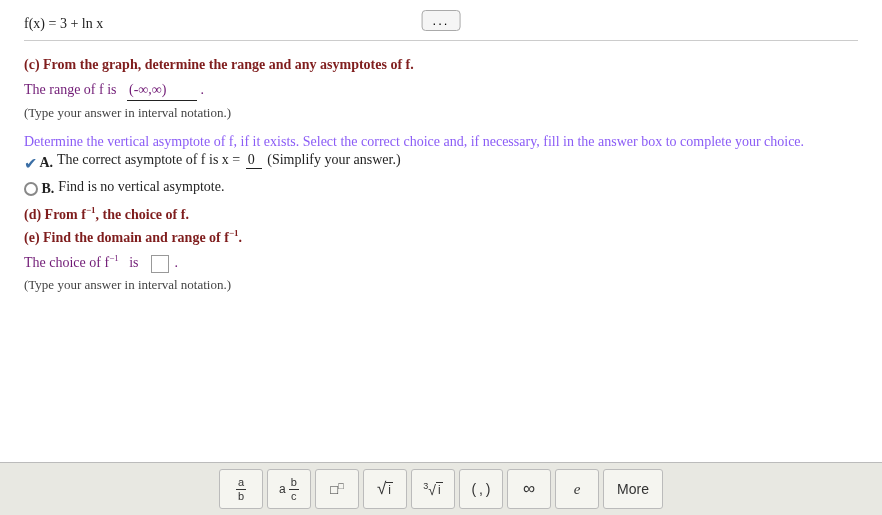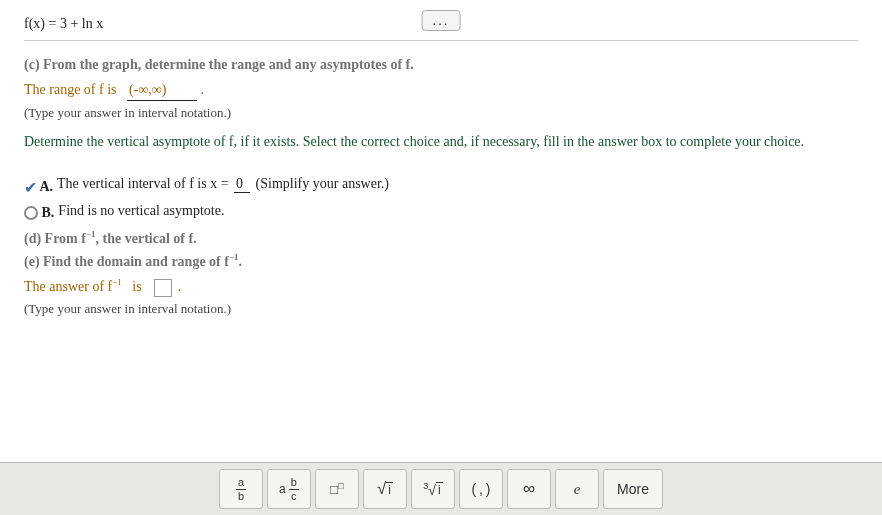--- a/index.html
+++ b/index.html
@@ -32,39 +32,39 @@
       letter-spacing: 2px;
     }
     .divider {
       border: none;
       border-top: 1px solid #ccc;
       margin: 8px 0 16px 0;
     }
     .section-label {
       font-size: 14px;
       font-weight: bold;
-      color: #737373;
+      color: #7f1d1d;
       margin-bottom: 6px;
     }
     .text-line {
       font-size: 14px;
-      color: #a16207;
+      color: #701a75;
       margin-bottom: 2px;
       line-height: 1.5;
     }
     .interval-box {
       display: inline-block;
       border-bottom: 1.5px solid #222;
       padding: 0 2px;
       min-width: 70px;
     }
     .choose-text {
       font-size: 14px;
-      color: #14532d;
-      margin: 8px 0 24px 0;
+      color: #8b5cf6;
+      margin: 8px 0 0 0;
       line-height: 1.5;
     }
     .option-row {
       display: flex;
       align-items: flex-start;
       margin-bottom: 6px;
       font-size: 14px;
       color: #222;
     }
     .option-row .radio-area {
@@ -197,49 +197,49 @@
     </div>
     <div class="text-line" style="font-size:13px; color:#444;">(Type your answer in interval notation.)</div>
 
     <div class="choose-text">Determine the vertical asymptote of f, if it exists. Select the correct choice and, if necessary, fill in the answer box to complete your choice.</div>
 
     <div class="option-row">
       <div class="radio-area">
         <span class="checkmark-icon">✔</span>
         <span class="option-label">A.</span>
       </div>
-      <span>The vertical interval of f is x =</span>
+      <span>The correct asymptote of f is x =</span>
       <span>&nbsp;</span>
       <span class="inline-box">0</span>
       <span>&nbsp;</span>
       <span>(Simplify your answer.)</span>
     </div>
 
     <div class="option-row">
       <div class="radio-area">
         <div class="radio-circle"></div>
         &nbsp;
         <span class="option-label">B.</span>
       </div>
       <span>Find is no vertical asymptote.</span>
     </div>
   </div>
 
   <div style="margin-top:8px;">
     <div class="section-label">
-      <span>(d) From f</span><span class="superscript">−1</span><span>, the vertical of f.</span>
+      <span>(d) From f</span><span class="superscript">−1</span><span>, the choice of f.</span>
     </div>
   </div>
 
   <div style="">
     <div class="section-label">
       <span>(e) Find the domain and range of f</span><span class="superscript">−1</span><span>.</span>
     </div>
     <div class="text-line">
-      <span>The answer of f</span><span class="superscript">−1</span>
+      <span>The choice of f</span><span class="superscript">−1</span>
       <span>&nbsp;</span>
       <span>is</span>
       <span>&nbsp;</span>
       <span class="answer-box"></span>
       <span>.</span>
     </div>
     <div class="text-line" style="font-size:13px; color:#444;">(Type your answer in interval notation.)</div>
   </div>
 </div>
 

